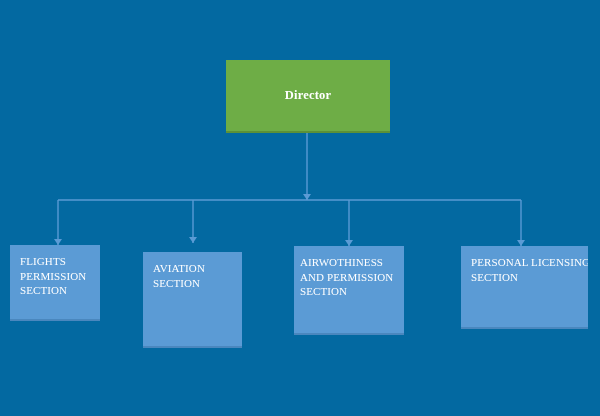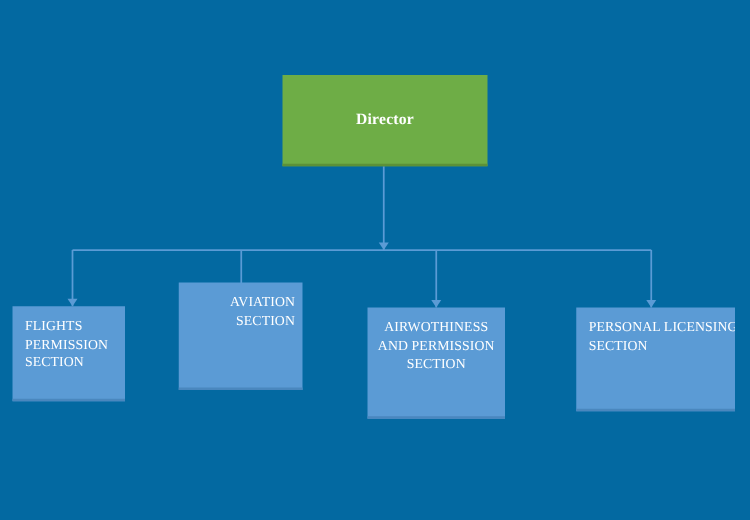--- a/index.html
+++ b/index.html
@@ -51,21 +51,20 @@
     letter-spacing: 0.1px;
   }
   .node-label-block {
     position: absolute;
     left: 10px;
     top: 9px;
     right: 6px;
   }
   .node-label-block.centered {
     left: 6px;
-    text-align: center;
   }
   .node-line {
     display: block;
     white-space: nowrap;
   }
 </style>
 </head>
 <body>
 
 <div id="chart-canvas">
@@ -91,21 +90,21 @@
   </div>
 
   <div class="node-box node-child" style="left: 10px; top: 245px; width: 90px; height: 76px; background: rgb(91, 155, 213); color: rgb(255, 255, 255);">
     <div class="node-label-block">
       <span class="node-line">FLIGHTS</span>
       <span class="node-line">PERMISSION</span>
       <span class="node-line">SECTION</span>
     </div>
   </div>
 
-  <div class="node-box node-child" style="left: 143px; top: 226px; width: 99px; height: 86px; background: rgb(91, 155, 213); color: rgb(255, 255, 255); text-align: right;">
+  <div class="node-box node-child" style="left: 143px; top: 252px; width: 99px; height: 96px; background: rgb(91, 155, 213); color: rgb(255, 255, 255);">
     <div class="node-label-block">
       <span class="node-line">AVIATION</span>
       <span class="node-line">SECTION</span>
     </div>
   </div>
 
   <div class="node-box node-child" style="left: 294px; top: 246px; width: 110px; height: 89px; background: rgb(91, 155, 213); color: rgb(255, 255, 255);">
     <div class="node-label-block centered">
       <span class="node-line">AIRWOTHINESS</span>
       <span class="node-line">AND PERMISSION</span>

